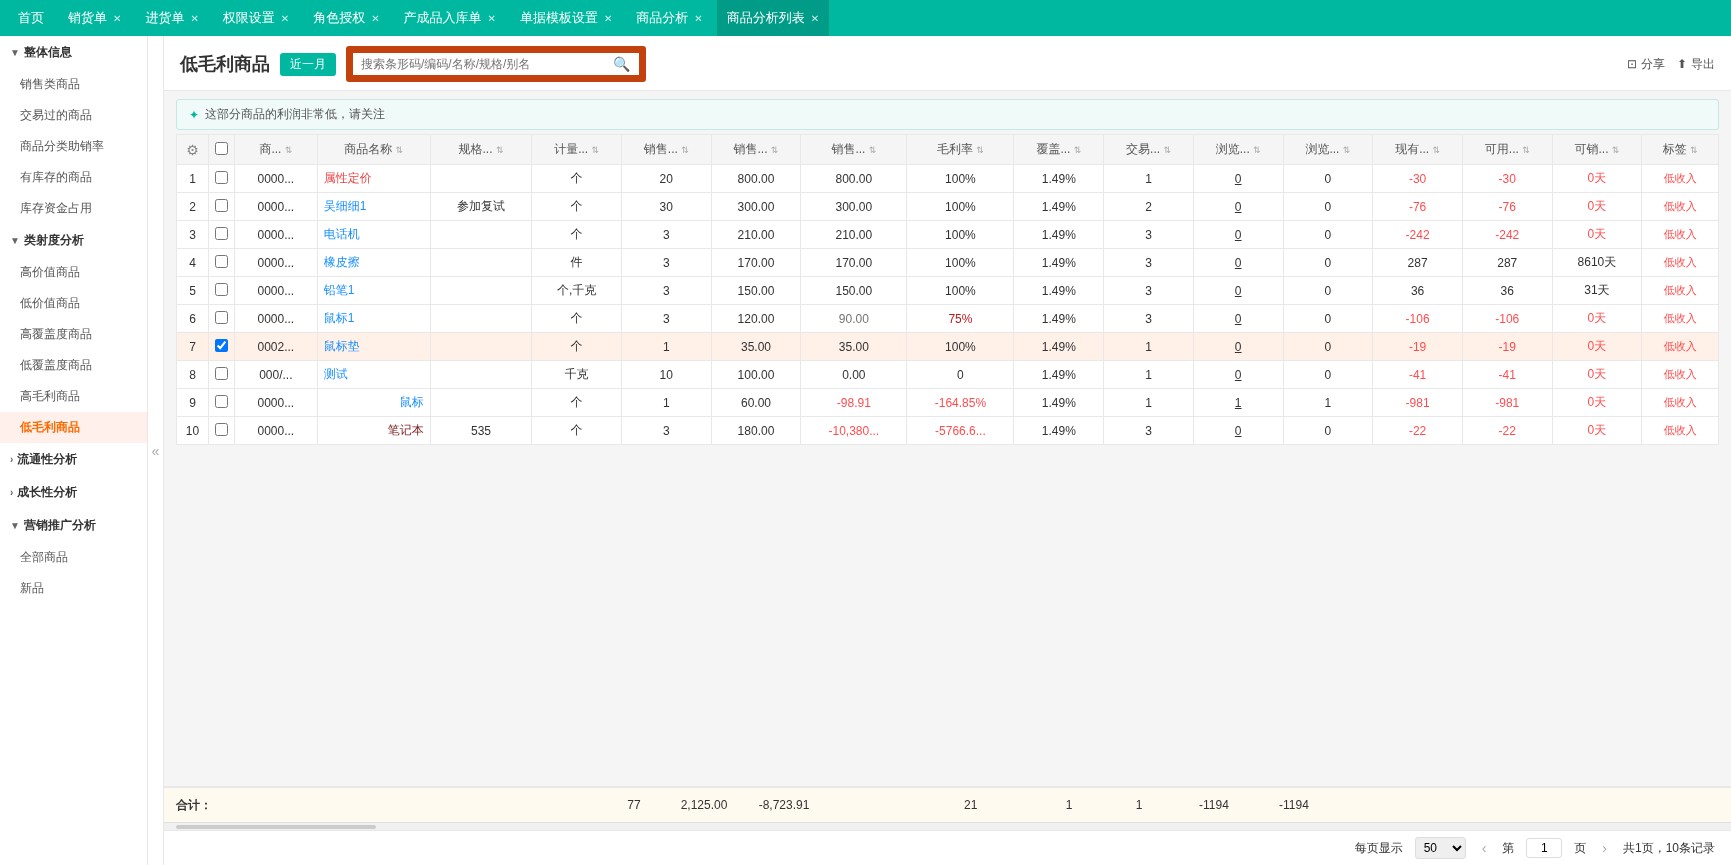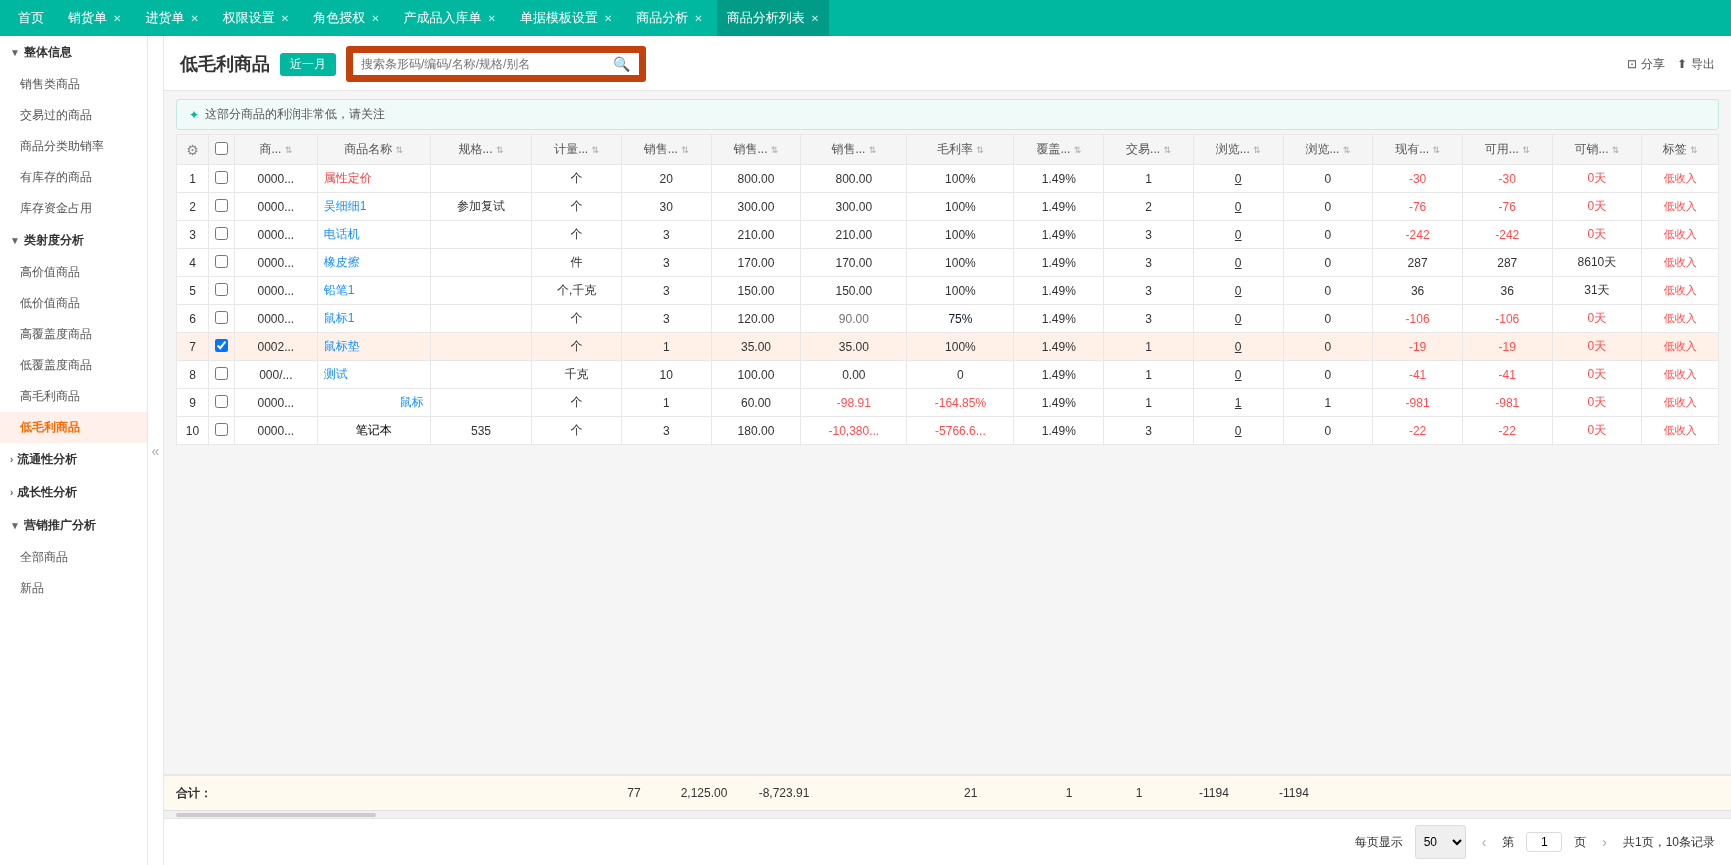--- a/index.html
+++ b/index.html
@@ -225,21 +225,21 @@
       display: flex;
       align-items: center;
       justify-content: flex-end;
       gap: 12px;
       font-size: 12px;
       flex-shrink: 0;
     }
     .pagination-bar .page-size-select {
       border: 1px solid #ddd;
       border-radius: 3px;
-      padding: 8px 4px;
+      padding: 2px 4px;
       font-size: 12px;
     }
     .pagination-bar .page-nav-btn {
       background: none;
       border: none;
       cursor: pointer;
       font-size: 14px;
       color: #aaa;
       padding: 0 4px;
     }
@@ -527,21 +527,21 @@
             <tr>
       <td>6</td>
       <td><input type="checkbox" style=""></td>
       <td>0000...</td>
       <td style="text-align:left; color:#1890ff; cursor:pointer;">鼠标1</td>
       <td></td>
       <td>个</td>
       <td>3</td>
       <td>120.00</td>
       <td style="color:#737373">90.00</td>
-      <td style="color:#0f172a">75%</td>
+      <td style="color:#b91c1c">75%</td>
       <td>1.49%</td>
       <td>3</td>
       <td><span class="underline-link">0</span></td>
       <td>0</td>
       <td style="color:#ff4d4f">-106</td>
       <td style="color:#ff4d4f">-106</td>
       <td style="color:#ff4d4f">0天</td>
       <td><span class="tag-low-income">低收入</span></td>
     </tr>
             <tr class="row-selected">
@@ -601,21 +601,21 @@
       <td>1</td>
       <td style="color:#ff4d4f">-981</td>
       <td style="color:#ff4d4f">-981</td>
       <td style="color:#ff4d4f">0天</td>
       <td><span class="tag-low-income">低收入</span></td>
     </tr>
             <tr>
       <td>10</td>
       <td><input type="checkbox" style=""></td>
       <td>0000...</td>
-      <td style="text-align:center; color:#000000; cursor:pointer;">笔记本</td>
+      <td style="text-align:right; color:#7f1d1d; cursor:pointer;">笔记本</td>
       <td>535</td>
       <td>个</td>
       <td>3</td>
       <td>180.00</td>
       <td style="color:#ff4d4f">-10,380...</td>
       <td style="color:#ff4d4f">-5766.6...</td>
       <td>1.49%</td>
       <td>3</td>
       <td><span class="underline-link">0</span></td>
       <td>0</td>

